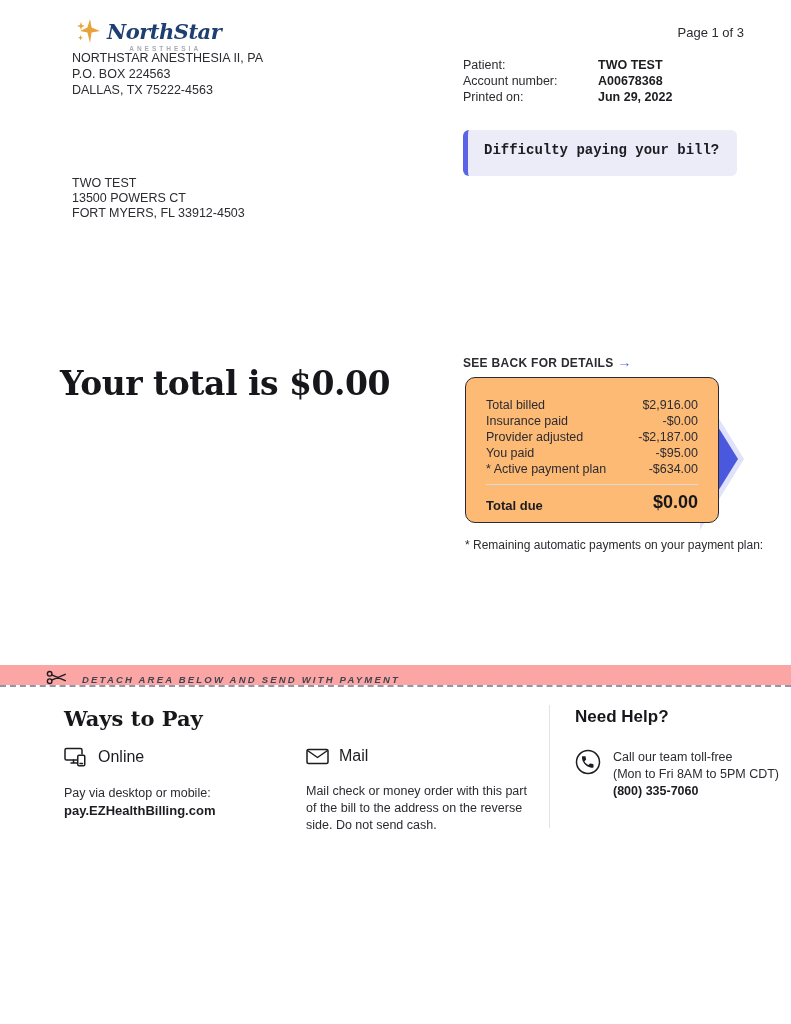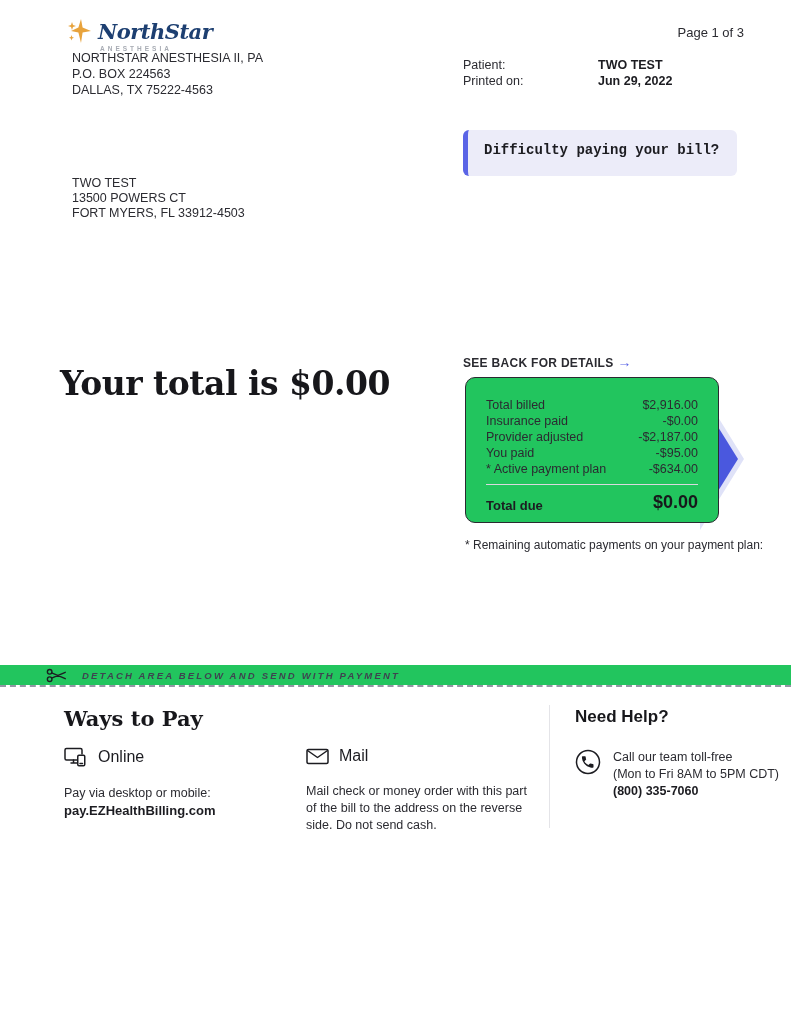--- a/index.html
+++ b/index.html
@@ -7,21 +7,21 @@
   body {
     position: relative;
     width: 791px; height: 1024px;
     font-family: "Liberation Sans", sans-serif;
     color: #222228;
     overflow: hidden;
   }
   .serif { font-family: "DejaVu Serif", "Liberation Serif", serif; }
 
   
-  .logo { position: absolute; left: 67px; top: 18px; }
+  .logo { position: absolute; left: 76px; top: 18px; text-align: center; }
   .logo-row { display: flex; align-items: center; gap: 5px; }
   .logo-star { width: 26px; height: 26px; }
   .brand-name {
     font-family: "DejaVu Serif", "Liberation Serif", serif;
     font-style: italic; font-weight: bold;
     font-size: 21px; color: #1d3f71; letter-spacing: -0.5px;
   }
   .brand-sub {
     margin-top: 1px; margin-left: 33px;
     font-size: 6.5px; letter-spacing: 3px; color: #a7abb3; font-weight: bold;
@@ -61,36 +61,36 @@
   
   .chevron-wrap { position: absolute; left: 700px; top: 388px; width: 44px; height: 142px; }
   .chev { position: absolute; }
   .chev-light { left: 0; top: 0; width: 44px; height: 142px;
     background: #dfe2f8; clip-path: polygon(0 0, 100% 50%, 0 100%); }
   .chev-dark { left: 0; top: 10px; width: 38px; height: 122px;
     background: #4a58de; clip-path: polygon(0 0, 100% 50%, 0 100%); }
 
   .summary-box {
     position: absolute; left: 465px; top: 377px; width: 254px; height: 146px;
-    background: #22c55e; border: 1.6px solid #2a2a30; border-radius: 10px;
+    background: #fdba74; border: 1.6px solid #2a2a30; border-radius: 10px;
     padding: 19px 20px 0 20px;
   }
   .sum-row { display: flex; justify-content: space-between; font-size: 12.5px; line-height: 16px; color: #2b2b31; }
   .sum-divider { border-top: 1px solid #d9d9de; margin: 7px 0 7px 0; }
   .sum-total { display: flex; justify-content: space-between; align-items: flex-end; }
   .sum-total-label { font-size: 13px; font-weight: bold; color: #1c1c21; }
   .sum-total-value { font-size: 18px; font-weight: bold; color: #17171b; }
 
   .footnote { position: absolute; left: 465px; top: 537px; font-size: 12px; line-height: 16px; color: #2b2b31; }
   .footnote .fn2 { padding-left: 10px; }
 
   
   .detach-band {
     position: absolute; left: 0; top: 665px; width: 791px; height: 20px;
-    background: #22c55e; display: flex; align-items: center;
+    background: #fca5a5; display: flex; align-items: flex-end;
   }
   .scissors { margin-left: 46px; width: 22px; height: 15px; }
   .detach-label {
     margin-left: 14px; font-size: 9.5px; font-weight: bold; font-style: italic;
     letter-spacing: 2.2px; color: #3e4450;
   }
   .detach-dash { position: absolute; left: 0; top: 685px; width: 791px; border-top: 2px dashed #9396a4; }
 
   
   .ways-title { position: absolute; left: 64px; top: 706px; font-size: 21px; font-weight: bold; color: #17171b; }
@@ -132,20 +132,24 @@
   <div>P.O. BOX 224563</div>
   <div>DALLAS, TX 75222-4563</div>
 </div>
 
 <div class="page-indicator">Page 1 of 3</div>
 
 <div class="patient-info">
   <div class="pi-row">
     <span class="pi-label">Patient:</span>
     <span class="pi-value">TWO TEST</span>
+  </div>
+  <div class="pi-row">
+    <span class="pi-label">Account number:</span>
+    <span class="pi-value">A00678368</span>
   </div>
   <div class="pi-row">
     <span class="pi-label">Printed on:</span>
     <span class="pi-value">Jun 29, 2022</span>
   </div>
 </div>
 
 <div class="help-banner">
   <div class="hb-title">Difficulty paying your bill?</div>
 </div>

